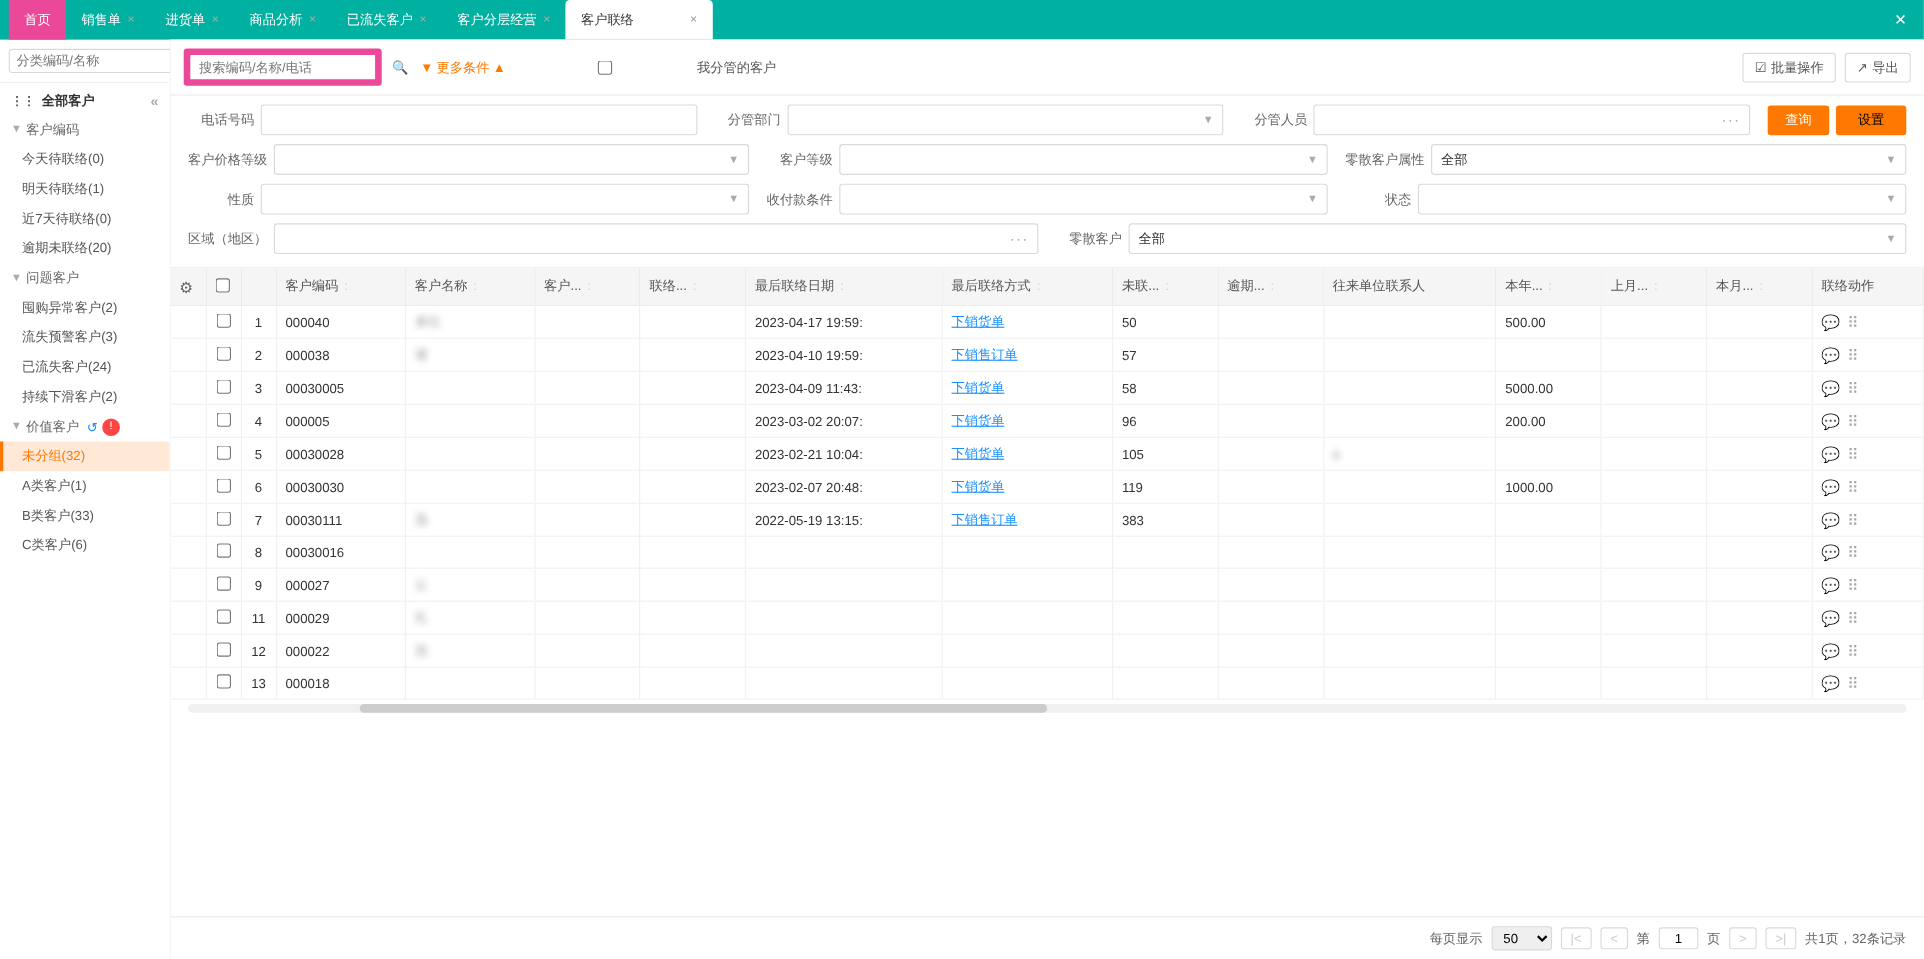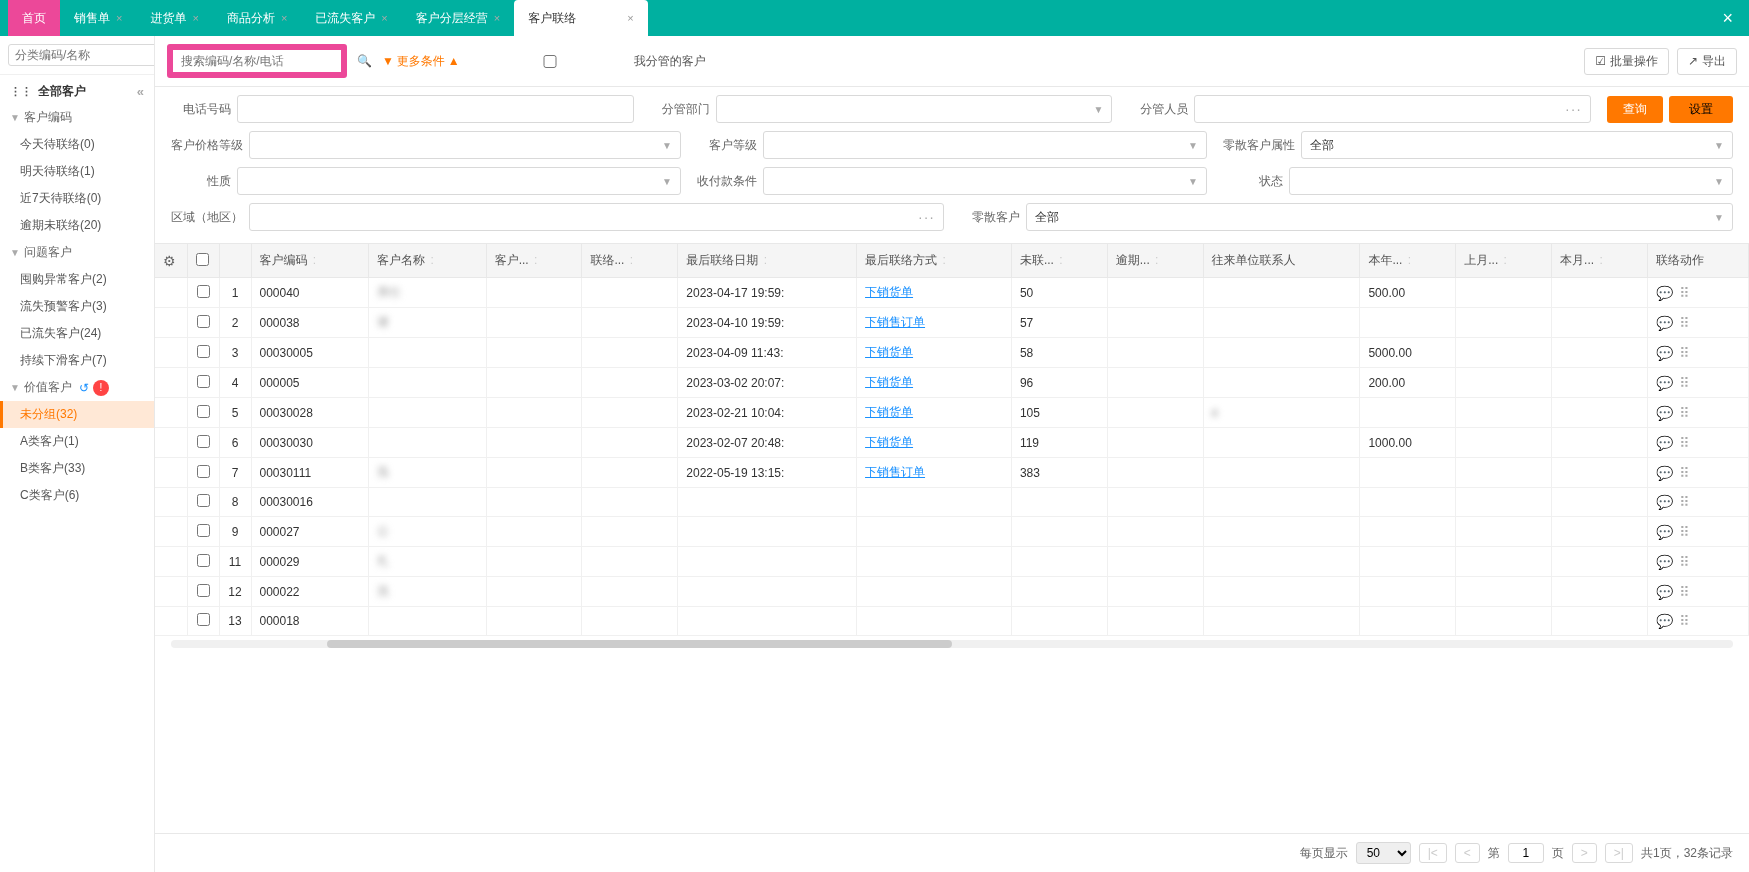--- a/index.html
+++ b/index.html
@@ -310,21 +310,21 @@
     <div class="sidebar-item">
       <span>囤购异常客户(2)</span>
     </div>
     <div class="sidebar-item">
       <span>流失预警客户(3)</span>
     </div>
     <div class="sidebar-item">
       <span>已流失客户(24)</span>
     </div>
     <div class="sidebar-item">
-      <span>持续下滑客户(7)</span>
+      <span>持续下滑客户(2)</span>
     </div>
 
     <div class="sidebar-group-title">
       <span class="arrow">▼</span>
       <span>价值客户</span>
       <span class="refresh-icon">↺</span>
       <span style="background:#ff4444;color:#fff;border-radius:50%;width:16px;height:16px;display:inline-flex;align-items:center;justify-content:center;font-size:10px;">!</span>
     </div>
     <div class="sidebar-item active">
       <span>未分组(32)</span>

